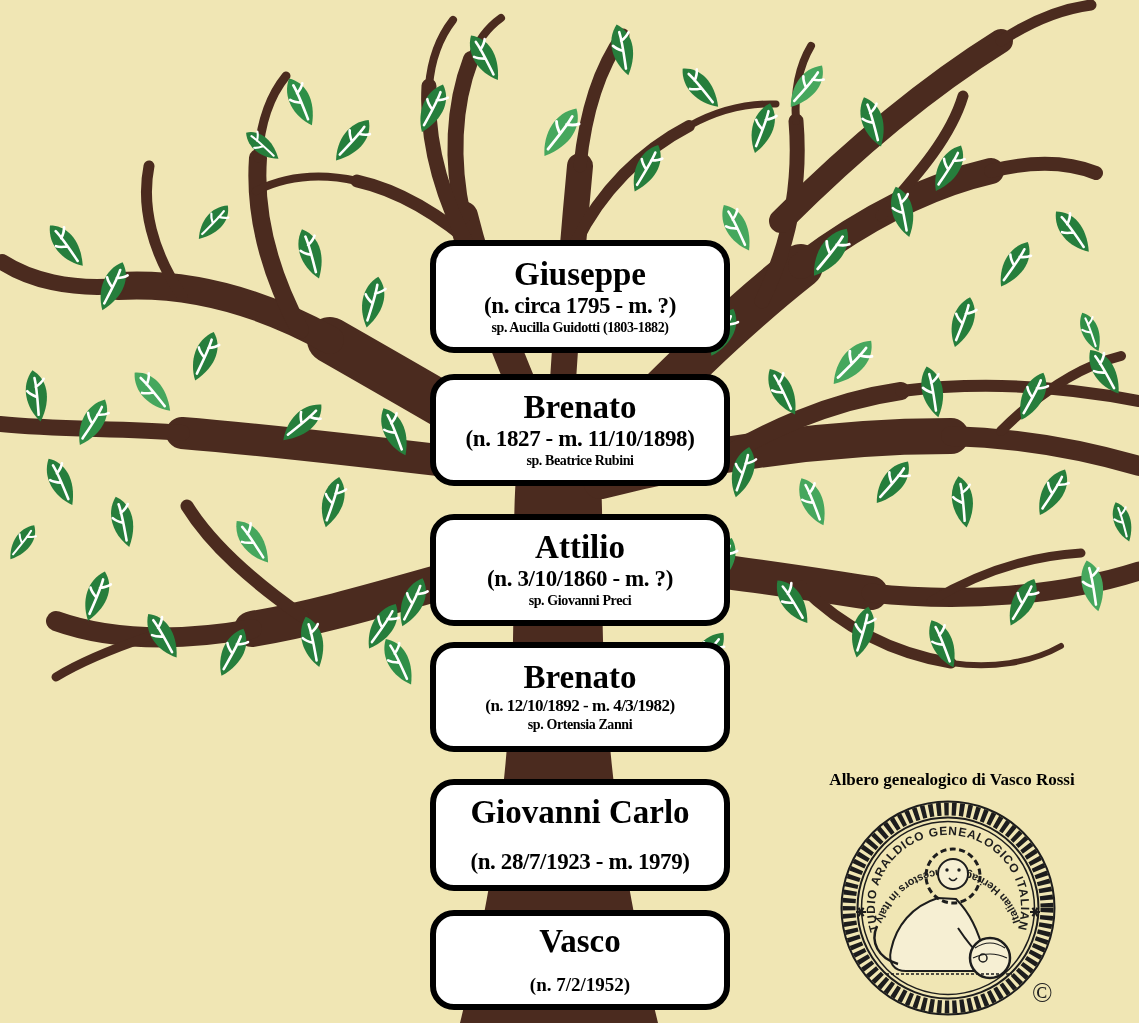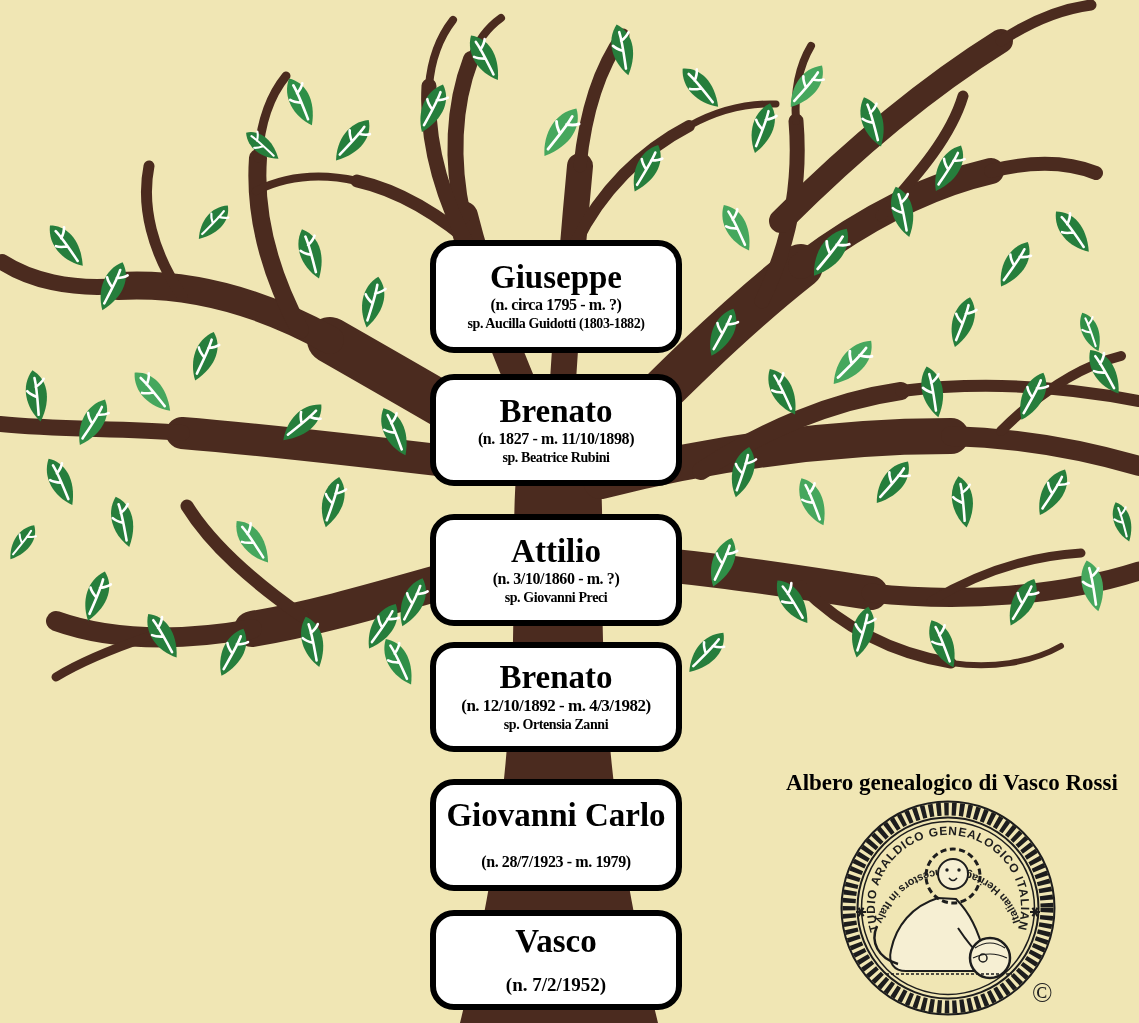--- a/index.html
+++ b/index.html
@@ -10,38 +10,38 @@
   }
   #tree-svg{position:absolute;left:0;top:0;z-index:0;}
   .br{stroke:var(--branch,#4b2b1f);fill:none;stroke-linecap:round;}
   .trunk{fill:var(--branch,#4b2b1f);}
   .leaf-vein{stroke:#ffffff;stroke-width:2.6;fill:none;stroke-linecap:round;}
   .lf-d{fill:var(--leaf-dark,#267e3c);}
   .lf-m{fill:var(--leaf-mid,#2f8f47);}
   .lf-l{fill:var(--leaf-light,#46a75d);}
 
   .person-box{
-    position:absolute;left:430px;width:252px;box-sizing:border-box;
+    position:absolute;left:430px;width:300px;box-sizing:border-box;
     background:var(--box-background,#fff);
     border:6px solid var(--box-border,#000);
     border-radius:24px;z-index:2;
     display:flex;flex-direction:column;align-items:center;justify-content:center;
     row-gap:3px;text-align:center;color:#000;
   }
   .person-box.box-spread{justify-content:space-evenly;row-gap:9px;}
   .person-name{font-size:33px;font-weight:bold;line-height:1;white-space:nowrap;}
-  .person-dates{font-size:16px;font-weight:bold;line-height:1.05;white-space:nowrap;letter-spacing:-0.4px;}
+  .person-dates{font-size:23px;font-weight:bold;line-height:1.05;white-space:nowrap;letter-spacing:-0.4px;}
   .person-dates.dates-long{font-size:17px;letter-spacing:-0.5px;text-align:center;}
   .person-dates.dates-xl{font-size:19px;letter-spacing:0;}
   .person-spouse{font-size:14px;font-weight:bold;line-height:1.05;white-space:nowrap;letter-spacing:-0.4px;}
   .person-spouse:empty{display:none;}
 
   .tree-title{
     position:absolute;left:772px;top:770px;width:360px;z-index:2;
-    text-align:center;font-size:23px;font-weight:bold;color:#000;
+    text-align:center;font-size:17px;font-weight:bold;color:#000;
   }
   .seal-line{stroke:var(--seal-ink,#1d1d1d);fill:none;}
   .seal-fill-light{fill:#f6efd3;}
   .seal-arc-text{font-family:"Liberation Sans",sans-serif;font-weight:bold;fill:var(--seal-ink,#1d1d1d);}
   .seal-copyright{font-family:"Liberation Serif",serif;fill:#222;}
 </style>
 </head>
 <body>
 
 <svg id="tree-svg" width="1139" height="1023" viewBox="0 0 1139 1023">

